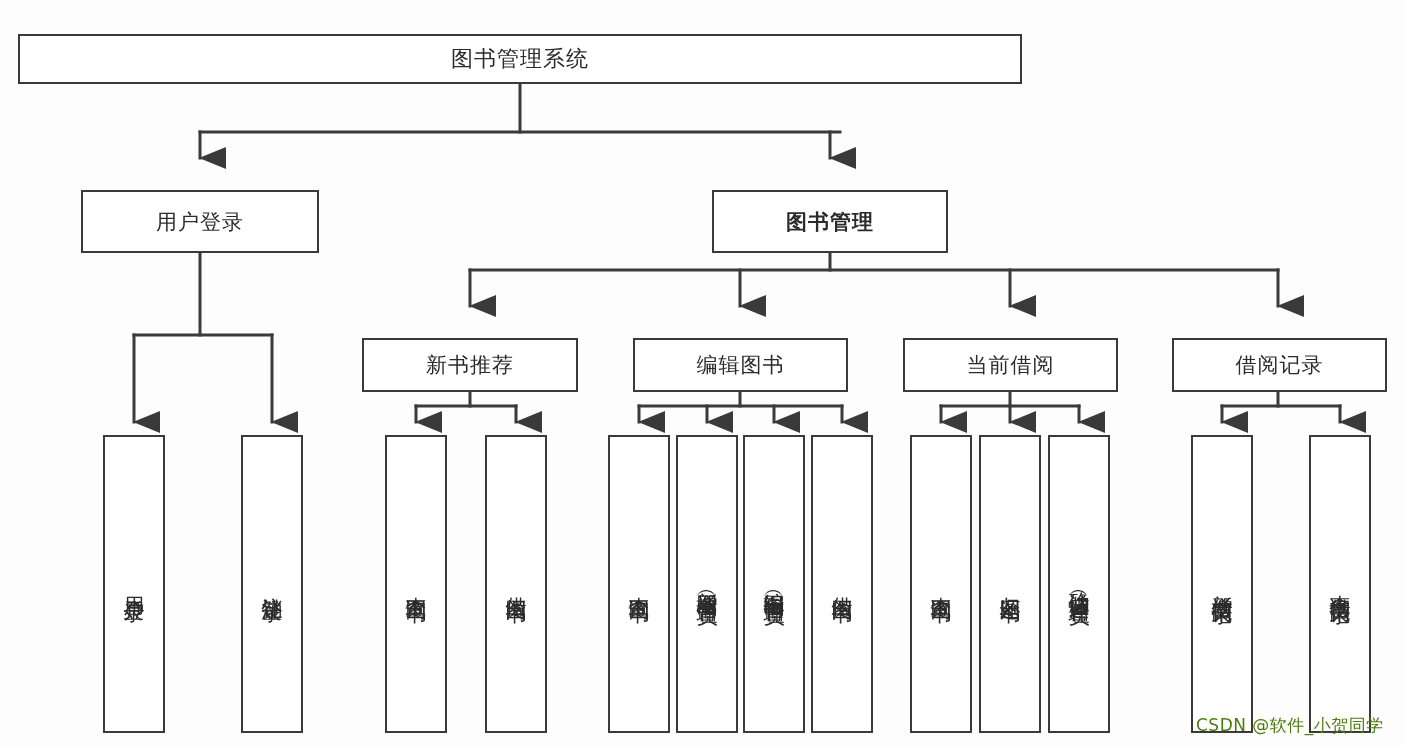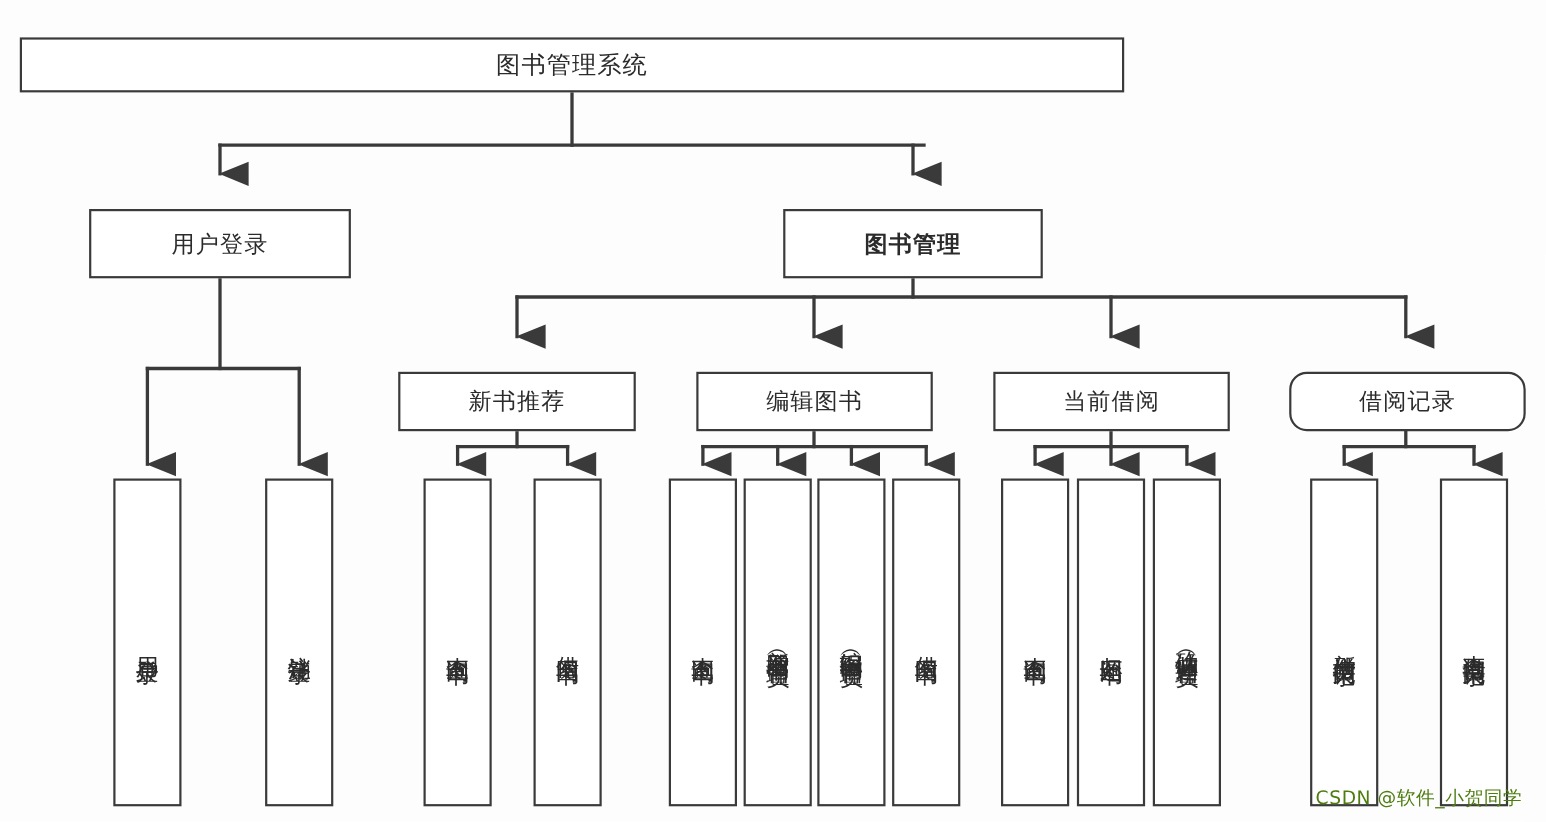--- a/index.html
+++ b/index.html
@@ -140,21 +140,21 @@
   </div>
 
   <div class="node horiz" style="left:633px; top:318px; width:215px; height:54px;">
     <span>编辑图书</span>
   </div>
 
   <div class="node horiz" style="left:903px; top:318px; width:215px; height:54px;">
     <span>当前借阅</span>
   </div>
 
-  <div class="node horiz" style="left:1172px; top:318px; width:215px; height:54px;border-radius:16px;">
+  <div class="node horiz" style="left:1172px; top:318px; width:215px; height:54px;">
     <span>借阅记录</span>
   </div>
 
   <div class="node vert" style="left:103px; top:435px; width:62px; height:298px;">
     <span class="vtext">用户登录</span>
   </div>
 
   <div class="node vert" style="left:241px; top:435px; width:62px; height:298px;">
     <span class="vtext">注销登录</span>
   </div>

